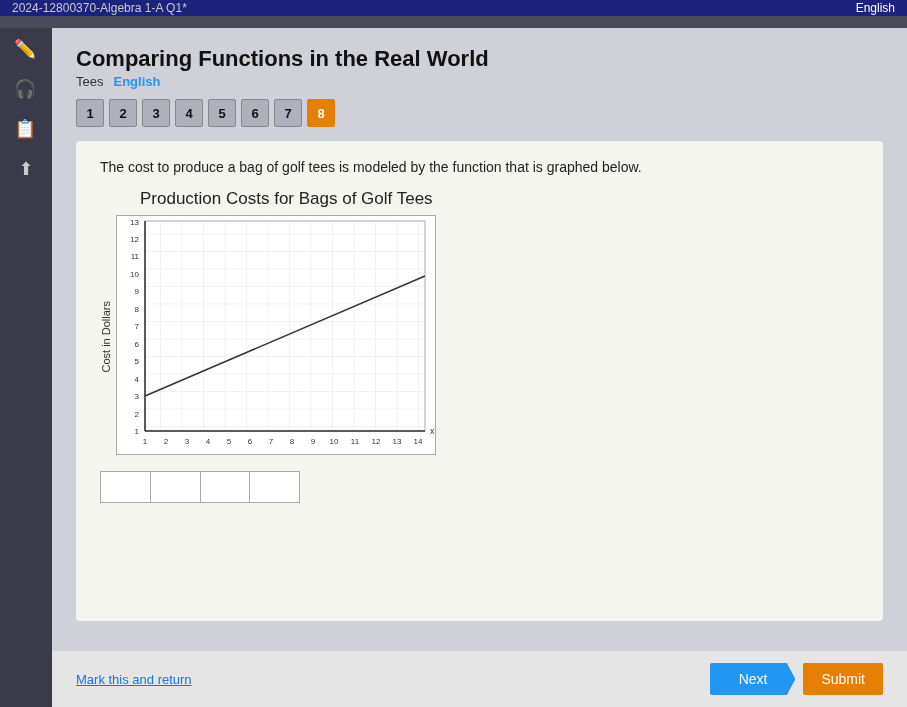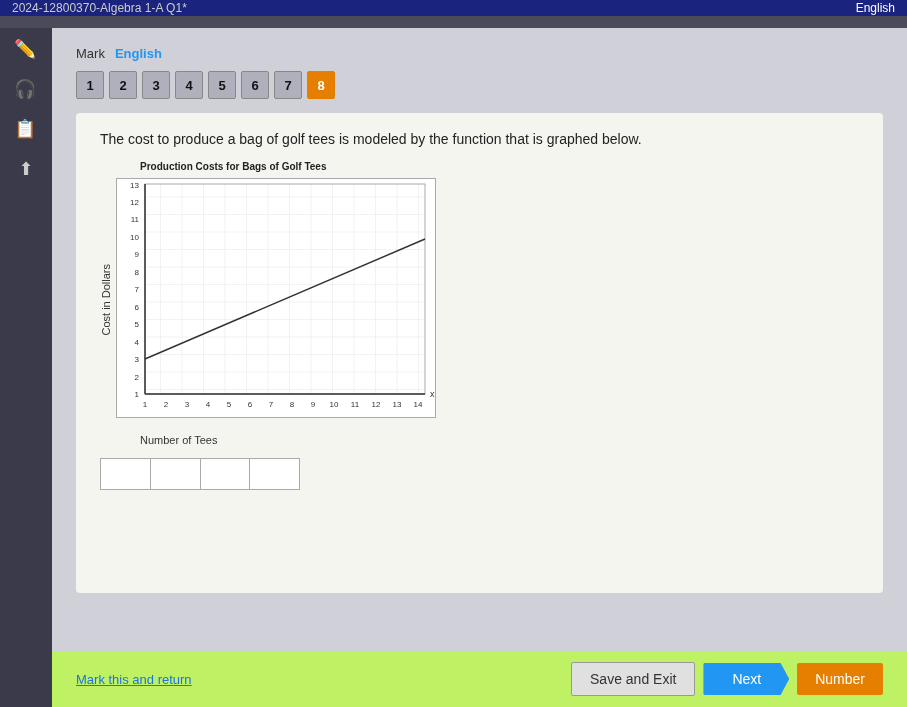--- a/index.html
+++ b/index.html
@@ -118,22 +118,22 @@
       min-height: 480px;
     }
 
     .question-text {
       font-size: 14px;
       color: #222;
       margin-bottom: 14px;
     }
 
     .chart-title {
-      font-size: 10px;
-      font-weight: bold;
+      font-size: 17px;
+      font-weight: normal;
       color: #222;
       margin-bottom: 6px;
       margin-left: 40px;
     }
 
     
     .chart-container {
       display: flex;
       align-items: flex-start;
       margin-bottom: 12px;
@@ -173,21 +173,21 @@
       border-right: none;
     }
 
     
     .bottom-bar {
       position: absolute;
       bottom: 0;
       left: 52px;
       right: 0;
       height: 56px;
-      background: #bef264;
+      background: #e5e5e5;
       display: flex;
       align-items: center;
       justify-content: space-between;
       padding: 0 24px;
     }
     .mark-return {
       color: #1a73e8;
       font-size: 13px;
       text-decoration: underline;
       cursor: pointer;
@@ -237,22 +237,23 @@
 
 <div class="sidebar">
   <span class="sidebar-icon">✏️</span>
   <span class="sidebar-icon">🎧</span>
   <span class="sidebar-icon">📋</span>
   <span class="sidebar-icon">⬆</span>
 </div>
 
 <div class="main-content">
 
+  <div class="page-title">Comparing Functions in the Real World</div>
   <div class="quiz-status">
-    <span class="quiz-label">Mark</span>
+    <span class="quiz-label">Tees</span>
     <span class="active-label">English</span>
   </div>
 
   <div class="question-numbers">
   <div class="q-btn">1</div>
       <div class="q-btn">2</div>
       <div class="q-btn">3</div>
       <div class="q-btn">4</div>
       <div class="q-btn">5</div>
       <div class="q-btn">6</div>
@@ -307,32 +308,30 @@
           <text x="259" y="228" font-size="8" text-anchor="middle" fill="#333">12</text>
           <text x="280" y="228" font-size="8" text-anchor="middle" fill="#333">13</text>
           <text x="301" y="228" font-size="8" text-anchor="middle" fill="#333">14</text>
 
           <text x="313" y="218" font-size="9" fill="#333">x</text>
 
           <line x1="28" y1="180" x2="308" y2="60" stroke="#333" stroke-width="1.5"></line>
         </svg>
       </div>
     </div>
-    <div style="margin-left:40px; font-size:11px; color:#333; margin-bottom:12px;">Number of Tees</div>
 
 
     <div class="answer-table-placeholder">
       <div class="col"></div>
       <div class="col"></div>
       <div class="col"></div>
       <div class="col"></div>
     </div>
   </div>
 </div>
 
 <div class="bottom-bar">
   <a class="mark-return">Mark this and return</a>
   <div class="bottom-buttons">
-    <button class="btn-save">Save and Exit</button>
     <button class="btn-next">Next</button>
-    <button class="btn-submit">Number</button>
+    <button class="btn-submit">Submit</button>
   </div>
 </div>
 
 </body></html>

